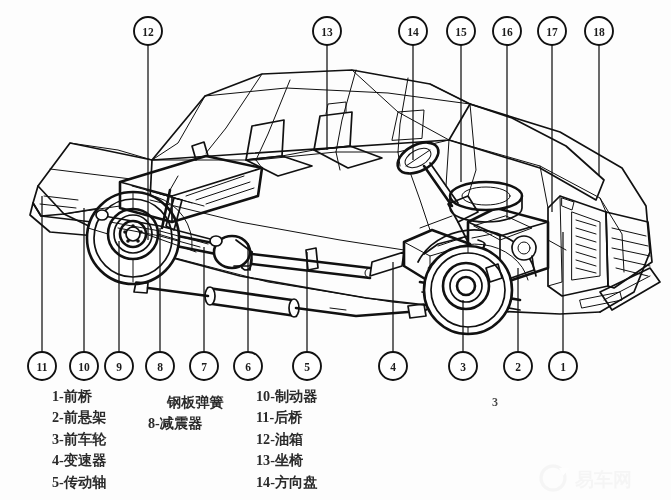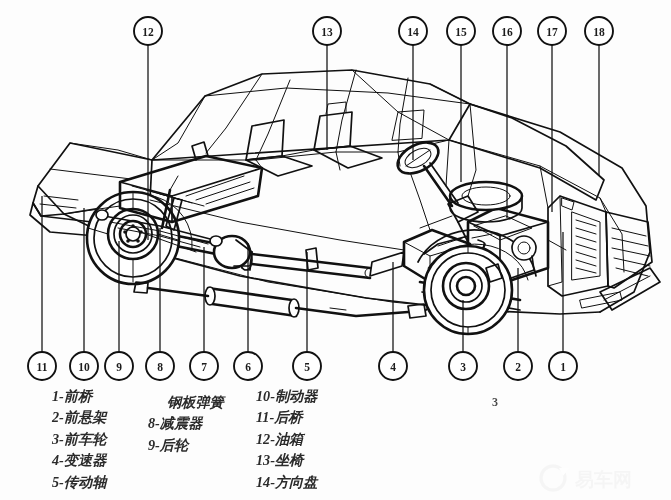--- a/index.html
+++ b/index.html
@@ -8,21 +8,21 @@
     width:671px;height:500px;position:relative;overflow:hidden;
     font-family:"Liberation Serif","DejaVu Serif",serif;
     background:#fdfdfd;
   }
   #stage{position:absolute;left:0;top:0;width:671px;height:500px;}
   .layer{position:absolute;left:0;top:0;width:671px;height:500px;}
   svg.layer{overflow:visible;}
 
   
   #legend{
-    position:absolute;left:0;top:386px;width:671px;height:110px;font-style:italic;
+    position:absolute;left:0;top:386px;width:671px;height:110px;
   }
   .legend-col{position:absolute;top:0;}
   .legend-item{
     font-size:14.2px;
     line-height:21.4px;
     color:#2b2b2b;
     white-space:nowrap;
     letter-spacing:0px;
     font-weight:600;
   }
@@ -418,21 +418,20 @@
     <div class="legend-col" id="col1">
         <div class="legend-item">1-前桥</div>
         <div class="legend-item">2-前悬架</div>
         <div class="legend-item">3-前车轮</div>
         <div class="legend-item">4-变速器</div>
         <div class="legend-item">5-传动轴</div>
       </div>
     <div class="legend-col" id="col2">
         <div class="legend-item indent">钢板弹簧</div>
         <div class="legend-item">8-减震器</div>
-        <div class="legend-item">9-后轮</div>
       </div>
     <div class="legend-col" id="col3">
         <div class="legend-item">10-制动器</div>
         <div class="legend-item">11-后桥</div>
         <div class="legend-item">12-油箱</div>
         <div class="legend-item">13-坐椅</div>
         <div class="legend-item">14-方向盘</div>
       </div>
   </div>
   <div id="stray-num">3</div>

